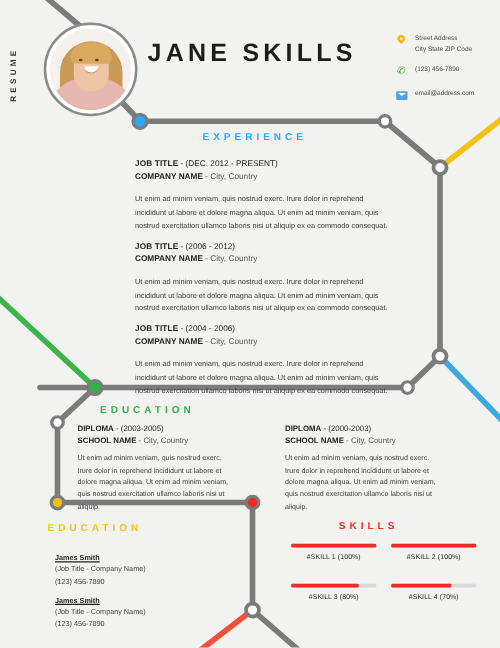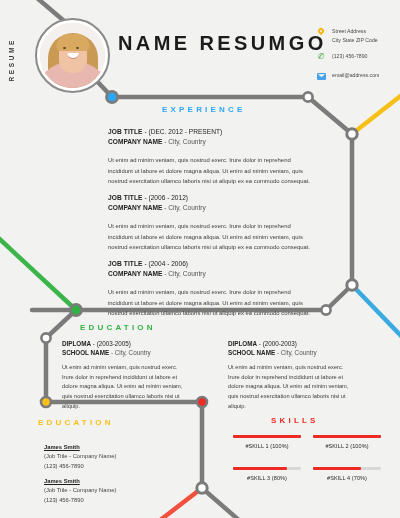--- a/index.html
+++ b/index.html
@@ -161,21 +161,21 @@
       <div class="ph-body"></div>
       <div class="ph-neck"></div>
       <div class="ph-face"></div>
       <div class="ph-hairtop"></div>
       <div class="ph-eye l"></div>
       <div class="ph-eye r"></div>
       <div class="ph-smile"></div>
     </div>
   </div>
 
-  <div class="name">NAME RESUMGO</div>
+  <div class="name">JANE SKILLS</div>
 
   <div class="contact">
     <div class="crow">
       <span class="cicon">
           <i class="pin"></i>
         </span>
       <span class="ctext">
         <span>Street Address</span><br>
         <span>City State ZIP Code</span>
       </span>

